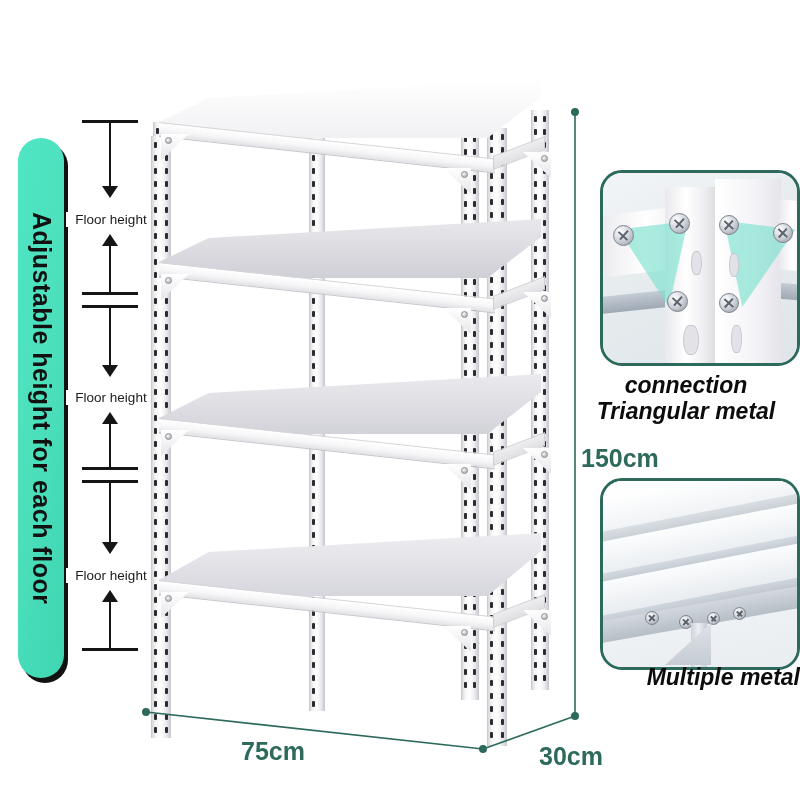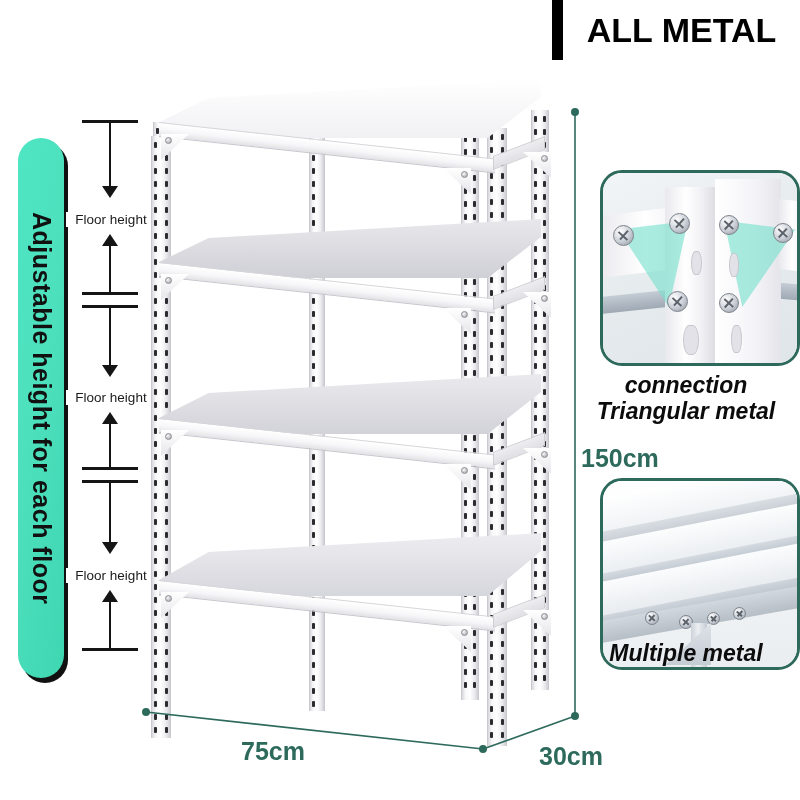--- a/index.html
+++ b/index.html
@@ -750,23 +750,20 @@
 
       <line x1="575" y1="112" x2="575" y2="716"></line>
       <circle cx="575" cy="112" r="3.2"></circle>
     </g>
   </svg>
   <div class="dimtxt" style="left:238px;top:737px;">75cm</div>
   <div class="dimtxt" style="left:536px;top:742px;">30cm</div>
   <div class="dimtxt" style="left:578px;top:444px;">150cm</div>
 
   <div class="banner">
-    <div class="banner-row1">
-      <span class="txt">ALL METAL</span>
-    </div>
   </div>
 
   <div class="card" style="left:600px;top:170px;width:194px;height:190px;">
     <div class="ph p1bg">
 
       <div class="beamgray" style="left:-6px;top:118px;width:120px;height:17px;transform:skewY(-6deg);"></div>
       <div class="beamgray" style="left:150px;top:110px;width:60px;height:16px;transform:skewY(5deg);"></div>
 
       <div class="postwhite" style="left:-6px;top:36px;width:120px;height:62px;transform:skewY(-7deg);border-radius:3px;"></div>
 
@@ -810,17 +807,17 @@
 
       <div class="screw" style="left:42px;top:130px;width:12px;height:12px;"></div>
       <div class="screw" style="left:76px;top:134px;width:12px;height:12px;"></div>
       <div class="screw" style="left:104px;top:131px;width:11px;height:11px;"></div>
       <div class="screw" style="left:130px;top:126px;width:11px;height:11px;"></div>
 
       <div class="supp" style="left:88px;top:142px;width:16px;height:50px;background:linear-gradient(90deg,#cdd3da,#eceff2 45%,#c4cbd3);"></div>
       <div class="supp" style="left:62px;top:142px;width:46px;height:42px;clip-path:polygon(100% 0,100% 100%,0 100%);background:linear-gradient(180deg,#dde2e7,#c6ccd4);"></div>
     </div>
   </div>
-  <div class="cap" style="left:572px;top:640px;width:228px;">
+  <div class="cap" style="left:572px;top:664px;width:228px;text-align:right;">
     <div>Multiple metal</div>
   </div>
 
 </div>
 
 </body></html>

